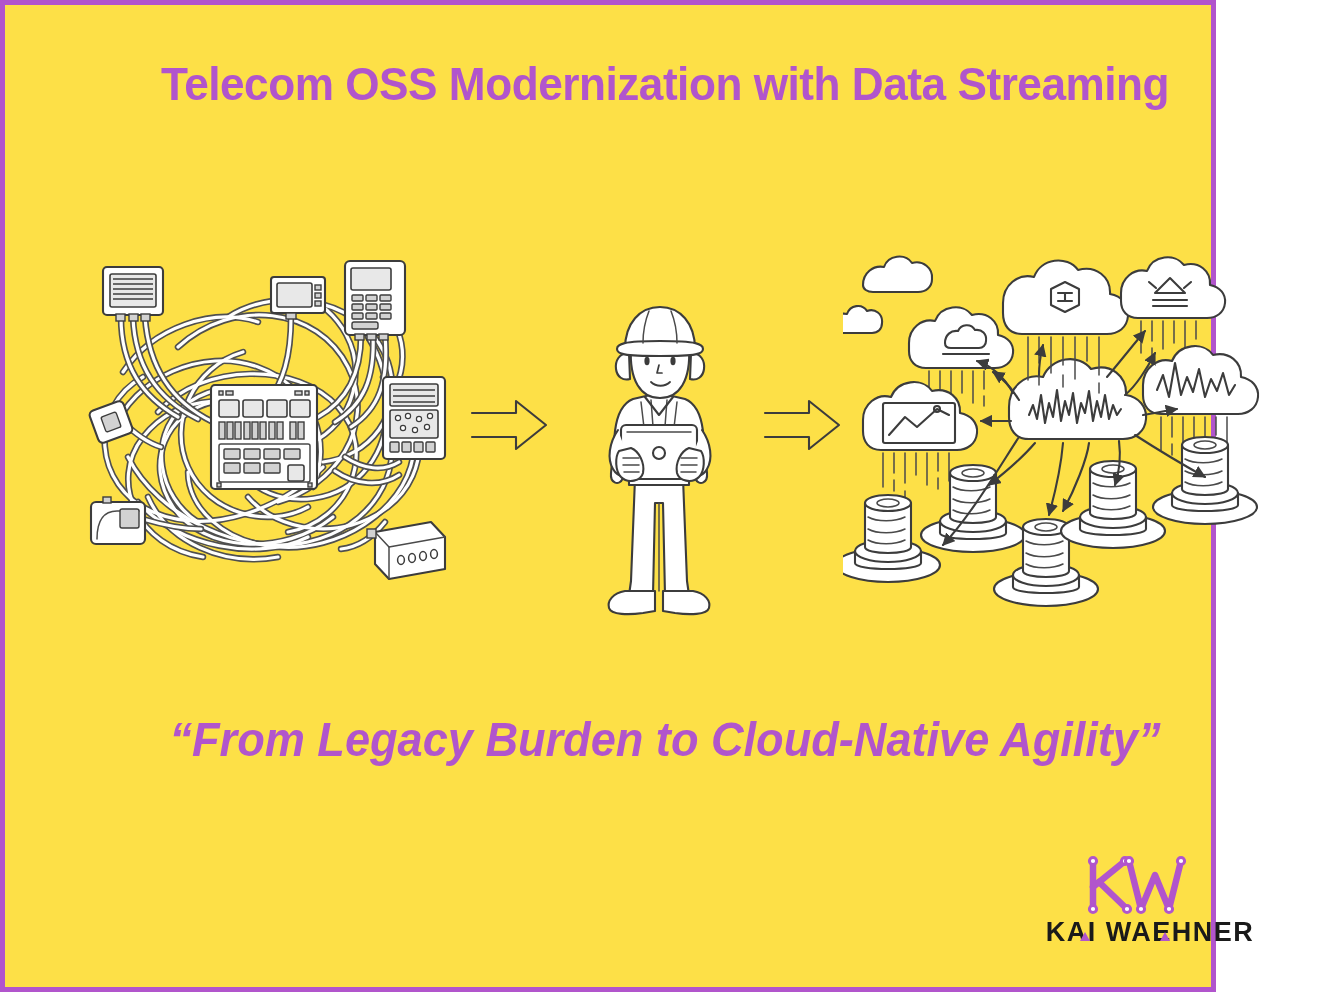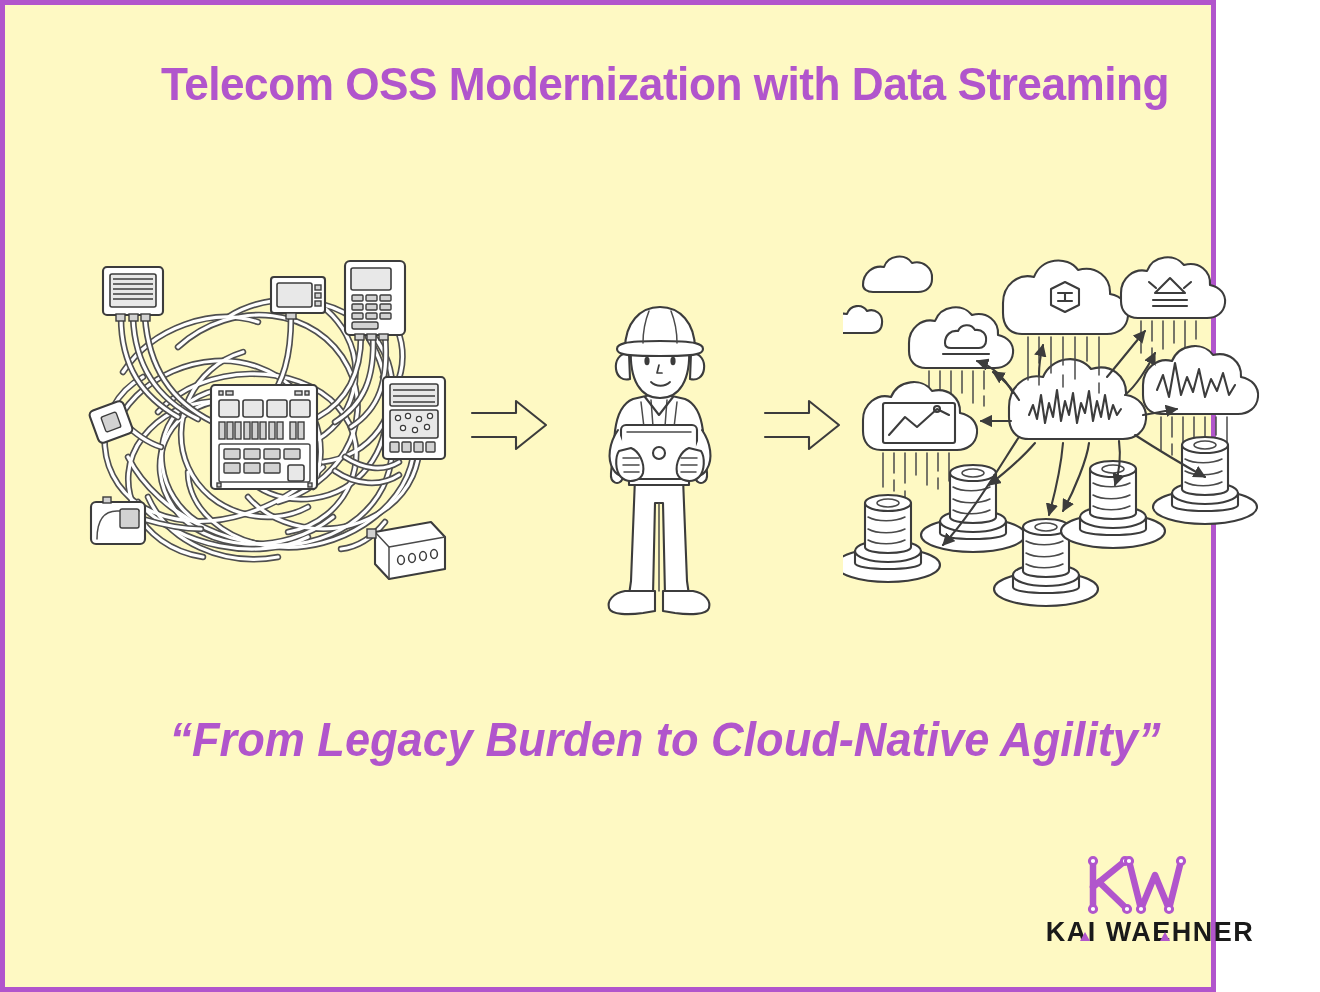--- a/index.html
+++ b/index.html
@@ -13,21 +13,21 @@
     height: 992px;
     overflow: hidden;
     font-family: "Liberation Sans", sans-serif;
   }
 
   #slide {
     position: relative;
     width: 1216px;
     height: 992px;
     box-sizing: border-box;
-    background: #fef9c3;
+    background: #fde047;
     border: 5px solid #b155cc;
   }
 
   
   #title {
     position: absolute;
     top: 52px;
     left: 0;
     width: 1320px;
     text-align: center;

